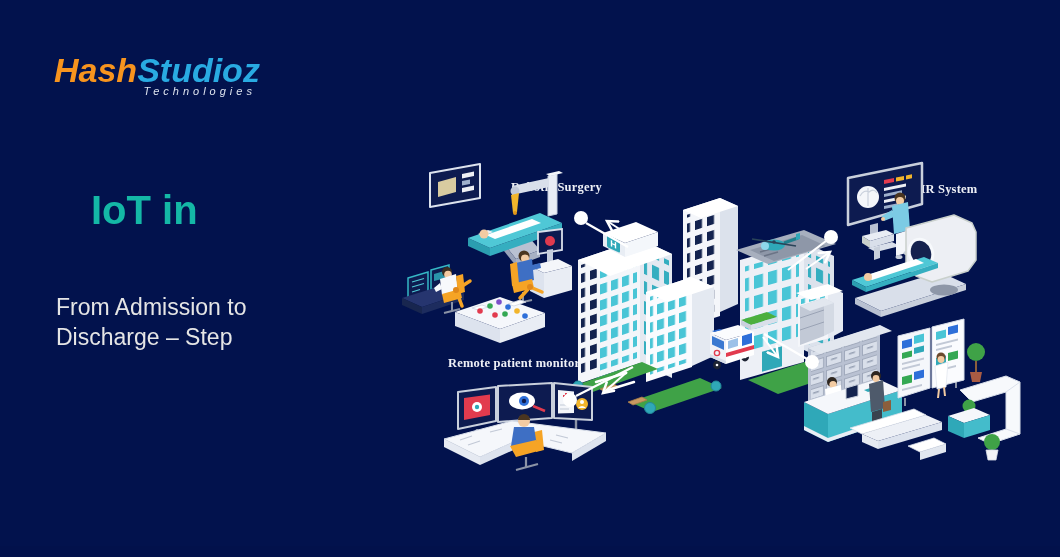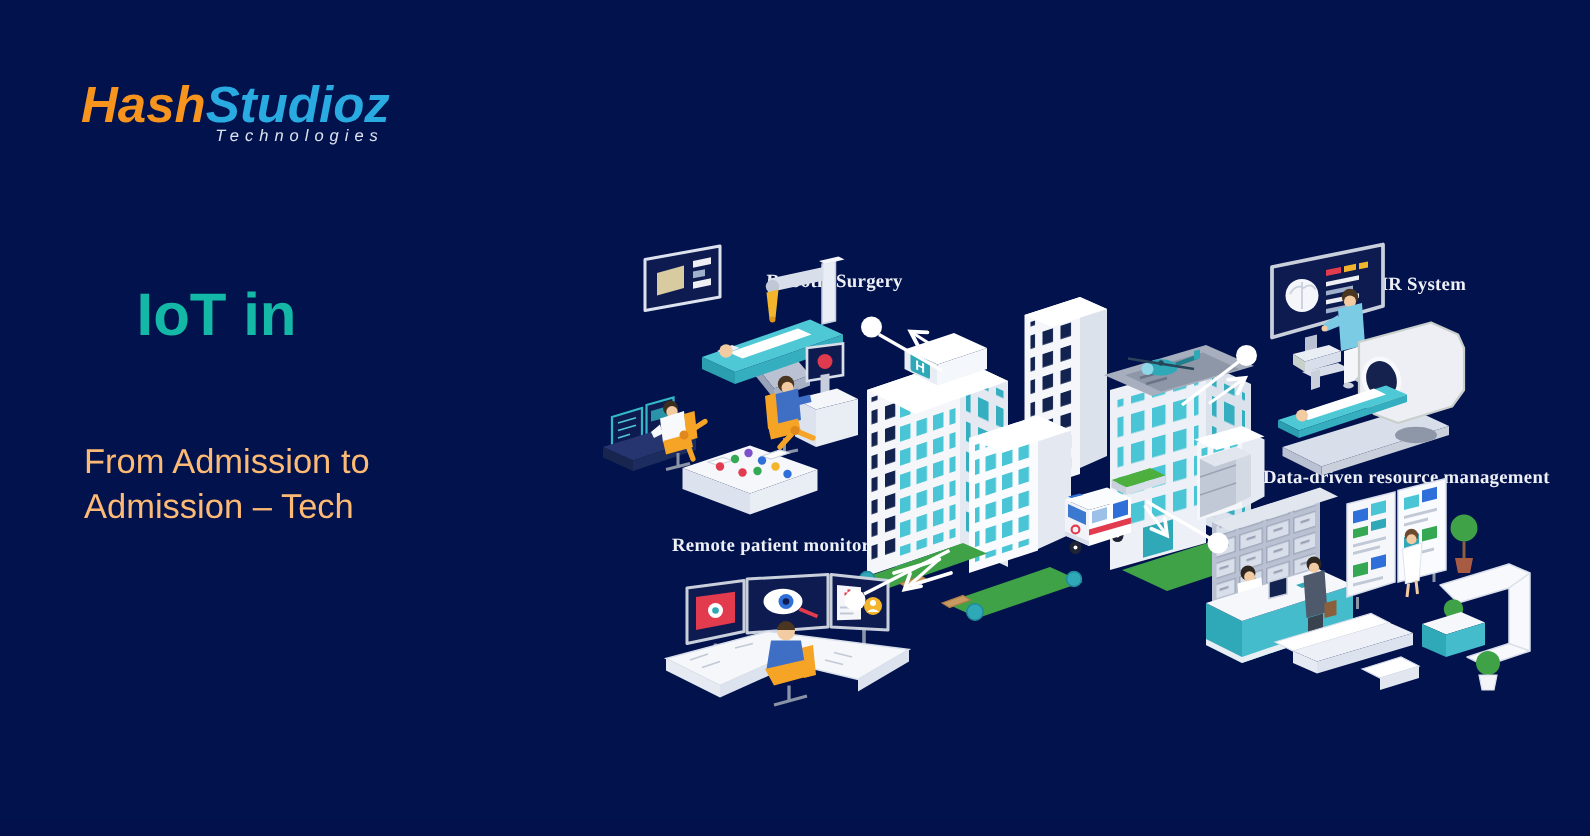--- a/index.html
+++ b/index.html
@@ -8,21 +8,21 @@
   
   .logo{position:absolute;left:54px;top:52px;}
   .logo-main{font-style:italic;font-weight:bold;font-size:34px;line-height:36px;letter-spacing:0;}
   .logo-hash{color:#F7941E;}
   .logo-studioz{color:#29ABE2;}
   .logo-tagline{font-style:italic;font-size:11px;letter-spacing:4px;color:#DDE3EE;
                 text-align:right;margin-top:-3px;padding-right:4px;}
   
   .title{position:absolute;left:56px;top:186px;font-size:40px;font-weight:bold;
          color:#14b8a6;line-height:48px;margin-left:35px;}
-  .subtitle{position:absolute;left:56px;top:292px;font-size:23px;color:#fdba74;line-height:30px;}
+  .subtitle{position:absolute;left:56px;top:292px;font-size:23px;color:#e5e5e5;line-height:30px;}
   
   .dlabel{position:absolute;font-family:"Liberation Serif","DejaVu Serif",serif;
           font-weight:600;font-size:12.5px;color:#EEF0F6;letter-spacing:.2px;white-space:nowrap;}
   .lbl-robotic{left:511px;top:180px;}
   .lbl-ehr{left:907px;top:182px;}
   .lbl-remote{left:448px;top:356px;}
   .lbl-data{left:842px;top:311px;}
   .illu{position:absolute;left:400px;top:140px;}
 </style>
 </head>
@@ -35,27 +35,26 @@
       <span class="logo-hash">Hash</span><span class="logo-studioz">Studioz</span>
     </div>
     <div class="logo-tagline">Technologies</div>
   </div>
 
   <div class="title">
     <div>IoT in</div>
   </div>
   <div class="subtitle">
     <div>From Admission to</div>
-    <div>Admission – Tech</div>
+    <div>Discharge – Step</div>
   </div>
 
   <div class="dlabel lbl-robotic">Robotic Surgery</div>
   <div class="dlabel lbl-ehr">EHR System</div>
   <div class="dlabel lbl-remote">Remote patient monitoring</div>
-  <div class="dlabel lbl-data">Data-driven resource management</div>
 
   <svg class="illu" width="660" height="340" viewBox="0 0 660 340">
     <defs>
       <marker id="arrow" viewBox="0 0 10 10" refX="8" refY="5" markerWidth="7" markerHeight="7" orient="auto-start-reverse">
         <path d="M1,1 L8,5 L1,9" fill="none" stroke="#FFFFFF" stroke-width="1.8" stroke-linecap="round"></path>
       </marker>
       <pattern id="pat-navy" width="12" height="15" patternUnits="userSpaceOnUse">
           <rect width="7" height="9" fill="#13234F"></rect>
         </pattern>
       <pattern id="pat-teal" width="14" height="20" patternUnits="userSpaceOnUse">

